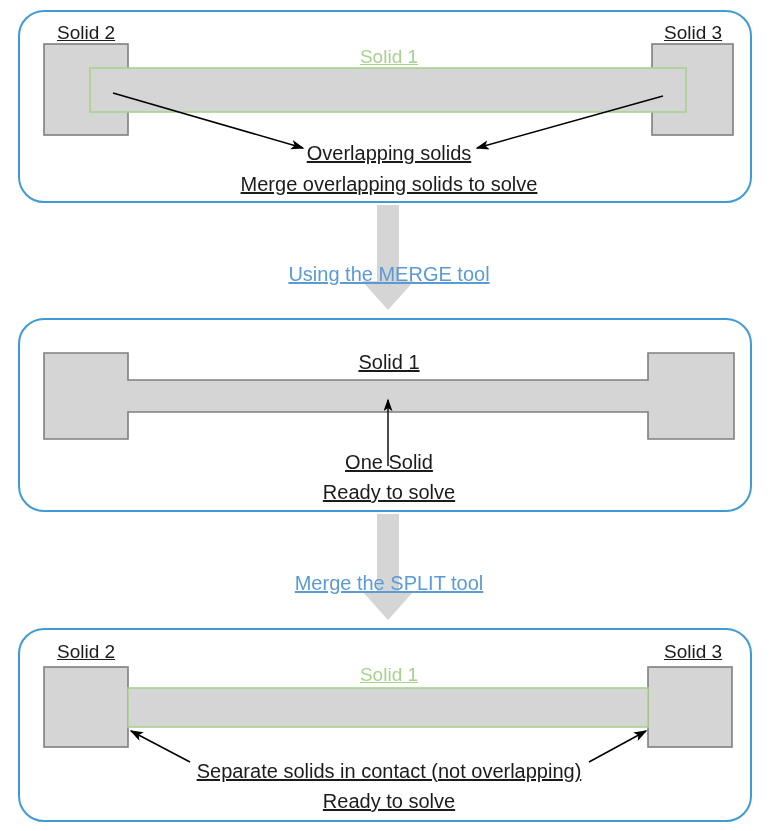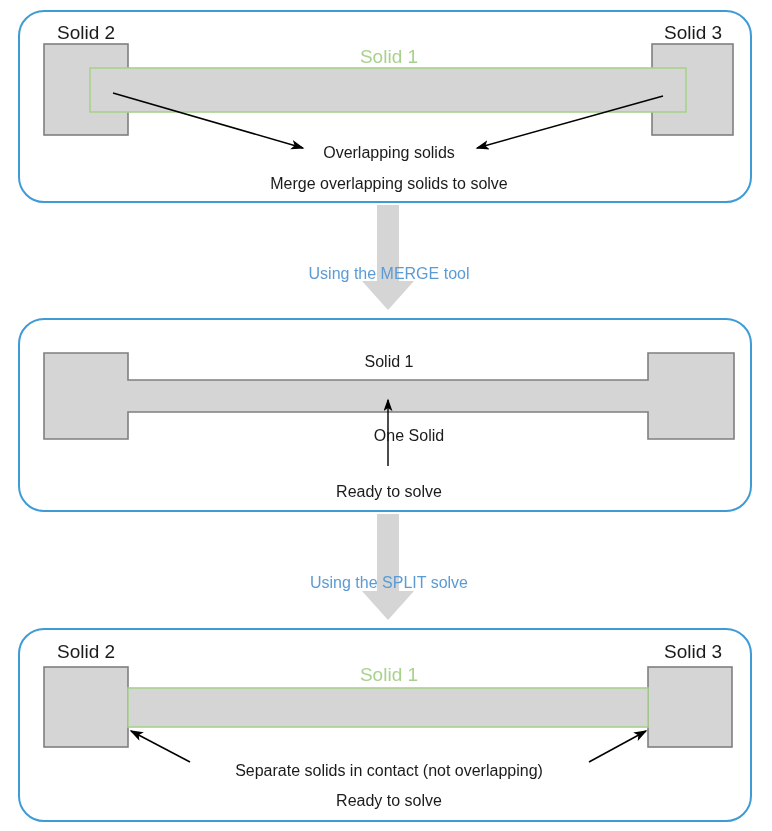--- a/index.html
+++ b/index.html
@@ -4,25 +4,25 @@
 <style>
   html,body{margin:0;padding:0;background:#ffffff;}
   body{width:772px;height:831px;position:relative;overflow:hidden;
        font-family:"Liberation Sans", sans-serif;color:#1a1a1a;}
   .stage{position:absolute;left:0;top:0;width:772px;height:831px;}
   .panel{position:absolute;border:2px solid #3e9bd5;border-radius:26px;background:#ffffff;box-sizing:border-box;}
   #panel-1{left:18px;top:10px;width:734px;height:193px;}
   #panel-2{left:18px;top:318px;width:734px;height:194px;}
   #panel-3{left:18px;top:628px;width:734px;height:194px;}
   .svgfull{position:absolute;left:0;top:0;width:772px;height:831px;pointer-events:none;}
-  .lbl{position:absolute;white-space:nowrap;font-size:19px;line-height:22px;color:#1b1b1b;}
+  .lbl{position:absolute;white-space:nowrap;font-size:19px;line-height:22px;color:#1b1b1b;text-decoration:underline;}
   .lbl.center{transform:translateX(-50%);text-align:left;}
   .lbl.green{color:#a9d18e;}
   .lbl.blue{color:#5b9bd5;margin-top:23px;}
-  .lbl.big{font-size:16px;}
+  .lbl.big{font-size:20px;}
 </style>
 </head>
 <body>
 
 <div class="stage">
 
   <div class="panel" id="panel-1"></div>
   <div class="panel" id="panel-2"></div>
   <div class="panel" id="panel-3"></div>
 
@@ -62,24 +62,24 @@
 
   <div class="lbl" style="left:57px;top:22px;">Solid 2</div>
   <div class="lbl" style="left:664px;top:22px;">Solid 3</div>
   <div class="lbl green center" style="left:389px;top:46px;">Solid 1</div>
   <div class="lbl center big" style="left:389px;top:142px;">Overlapping solids</div>
   <div class="lbl center big" style="left:389px;top:173px;">Merge overlapping solids to solve</div>
 
   <div class="lbl blue center big" style="left:389px;top:240px;">Using the MERGE tool</div>
 
   <div class="lbl center big" style="left:389px;top:351px;">Solid 1</div>
-  <div class="lbl center big" style="left:389px;top:425px;margin-left:20px;">One Solid</div>
+  <div class="lbl center big" style="left:389px;top:451px;">One Solid</div>
   <div class="lbl center big" style="left:389px;top:481px;">Ready to solve</div>
 
-  <div class="lbl blue center big" style="left:389px;top:549px;">Using the SPLIT solve</div>
+  <div class="lbl blue center big" style="left:389px;top:549px;">Merge the SPLIT tool</div>
 
   <div class="lbl" style="left:57px;top:641px;">Solid 2</div>
   <div class="lbl" style="left:664px;top:641px;">Solid 3</div>
   <div class="lbl green center" style="left:389px;top:664px;">Solid 1</div>
   <div class="lbl center big" style="left:389px;top:760px;">Separate solids in contact (not overlapping)</div>
   <div class="lbl center big" style="left:389px;top:790px;">Ready to solve</div>
 
 </div>
 
 </body></html>

